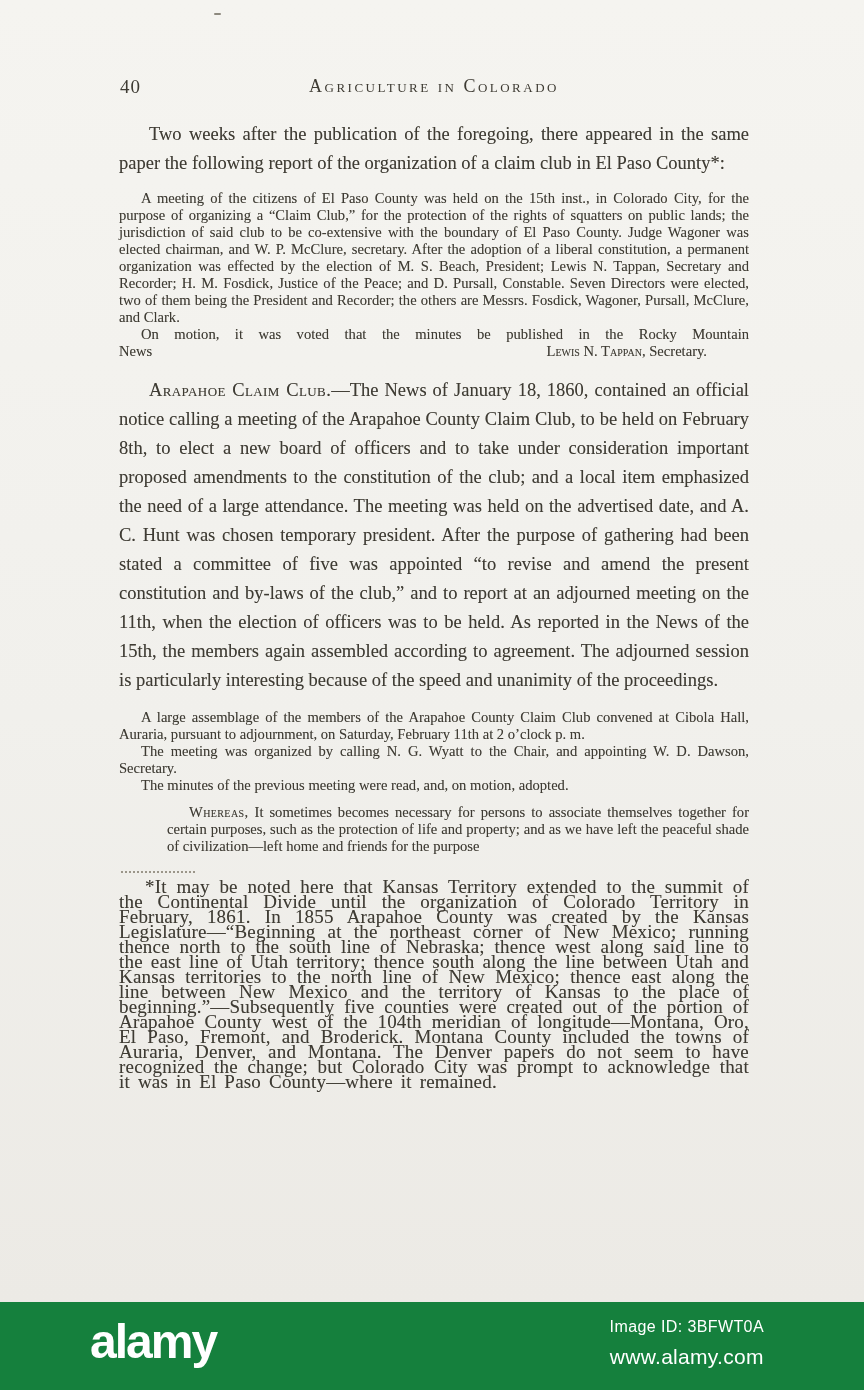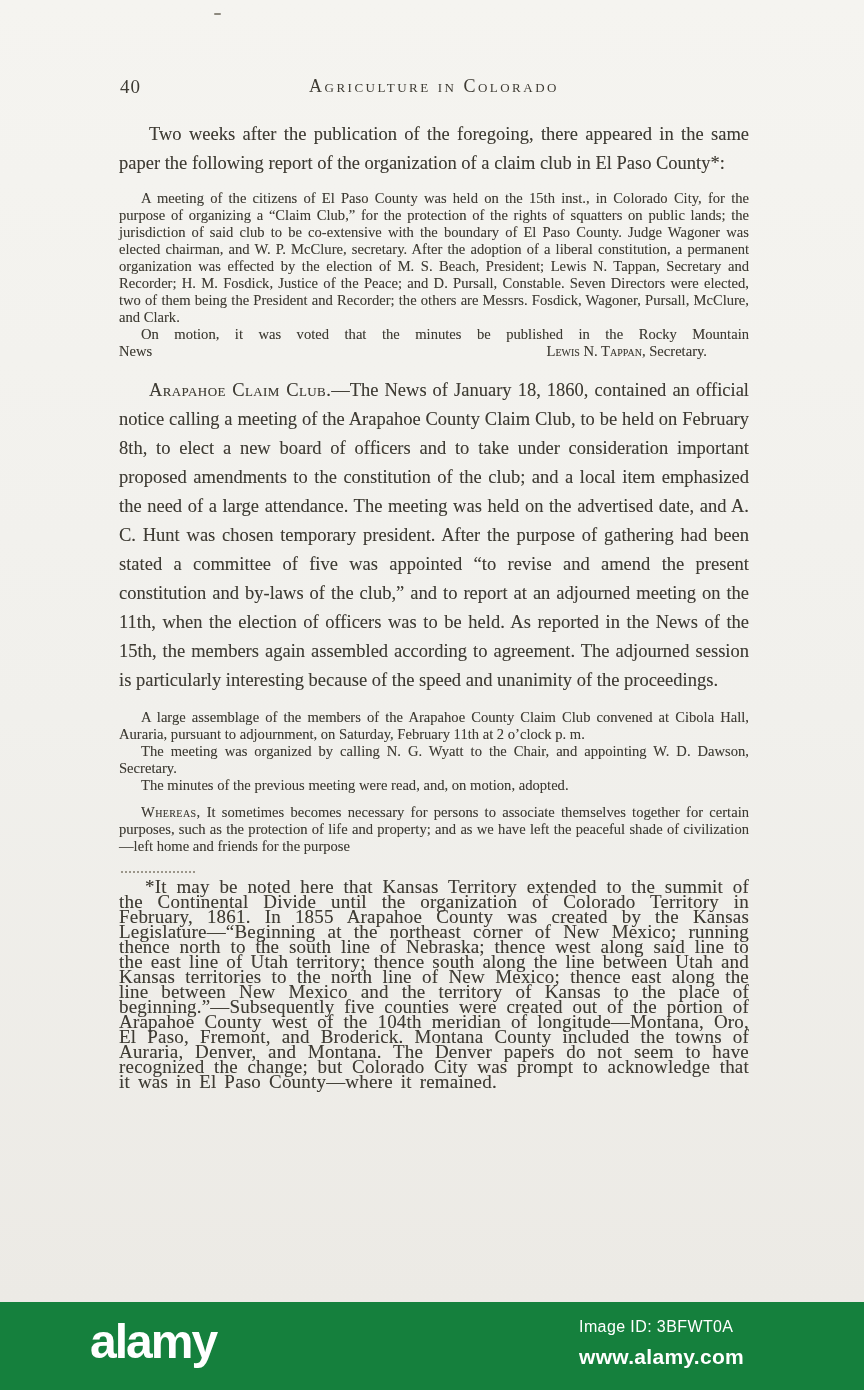--- a/index.html
+++ b/index.html
@@ -78,21 +78,21 @@
     justify-content: space-between;
     padding-right: 42px;
     font-size: 14.6px;
     line-height: 17px;
   }
   .sig-name { font-variant: small-caps; }
 
   .mt12 { margin-top: 12px; }
   .mt14 { margin-top: 14px; }
   .mt16 { margin-top: 16px; }
-  .mt10 { margin-top: 10px; }
+  .mt10 { margin-top: 10px; margin-left: 48px; }
 
   .footnote-sep {
     width: 74px;
     margin: 16px 0 6px 2px;
     border-top: 2px dotted #9b968a;
   }
 
   .footnote {
     font-size: 19px;
     line-height: 15px;
@@ -112,30 +112,30 @@
   }
   .alamy-logo {
     position: absolute;
     left: 90px; top: 12px;
     font-size: 48px;
     font-weight: 700;
     letter-spacing: -2px;
   }
   .alamy-meta {
     position: absolute;
-    right: 120px; top: 16px;
-    text-align: left;
+    right: 100px; top: 16px;
+    text-align: center;
   }
   .image-id {
     font-size: 16px;
     letter-spacing: 0.4px;
   }
   .alamy-url {
     font-size: 21px;
-    font-weight: 700;
+    font-weight: 400;
     margin-top: 9px;
     letter-spacing: 0.3px;
   }
 </style>
 </head>
 <body>
 
 <div class="scan">
 
   <div class="paper">

